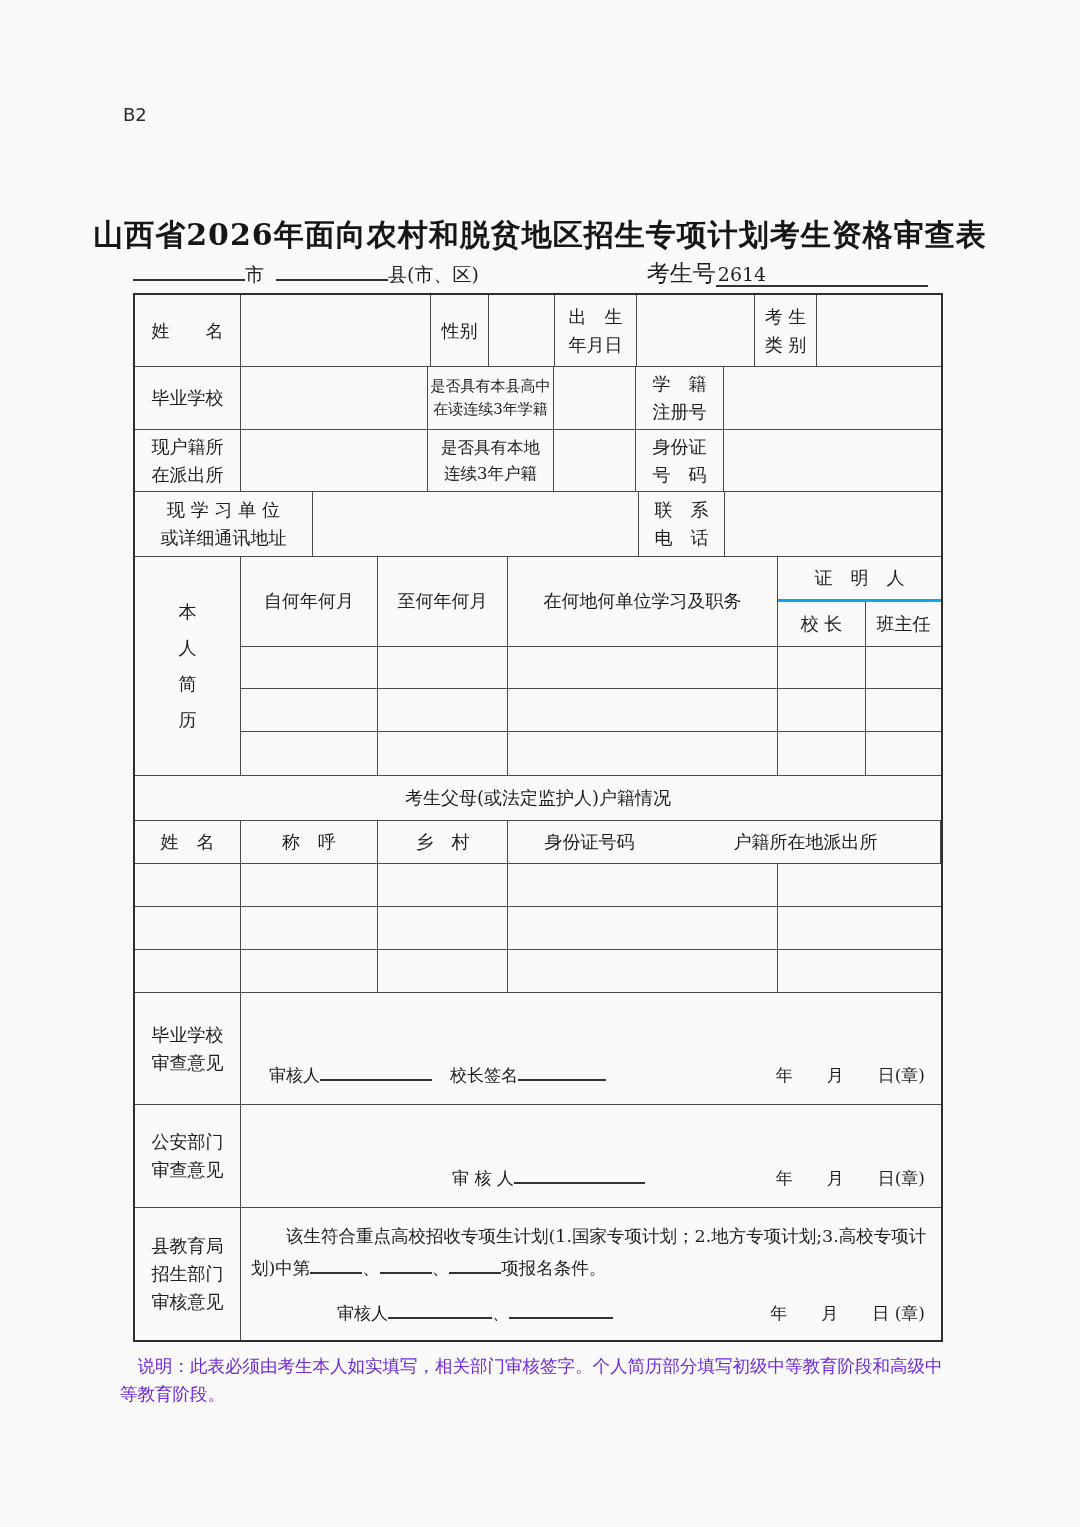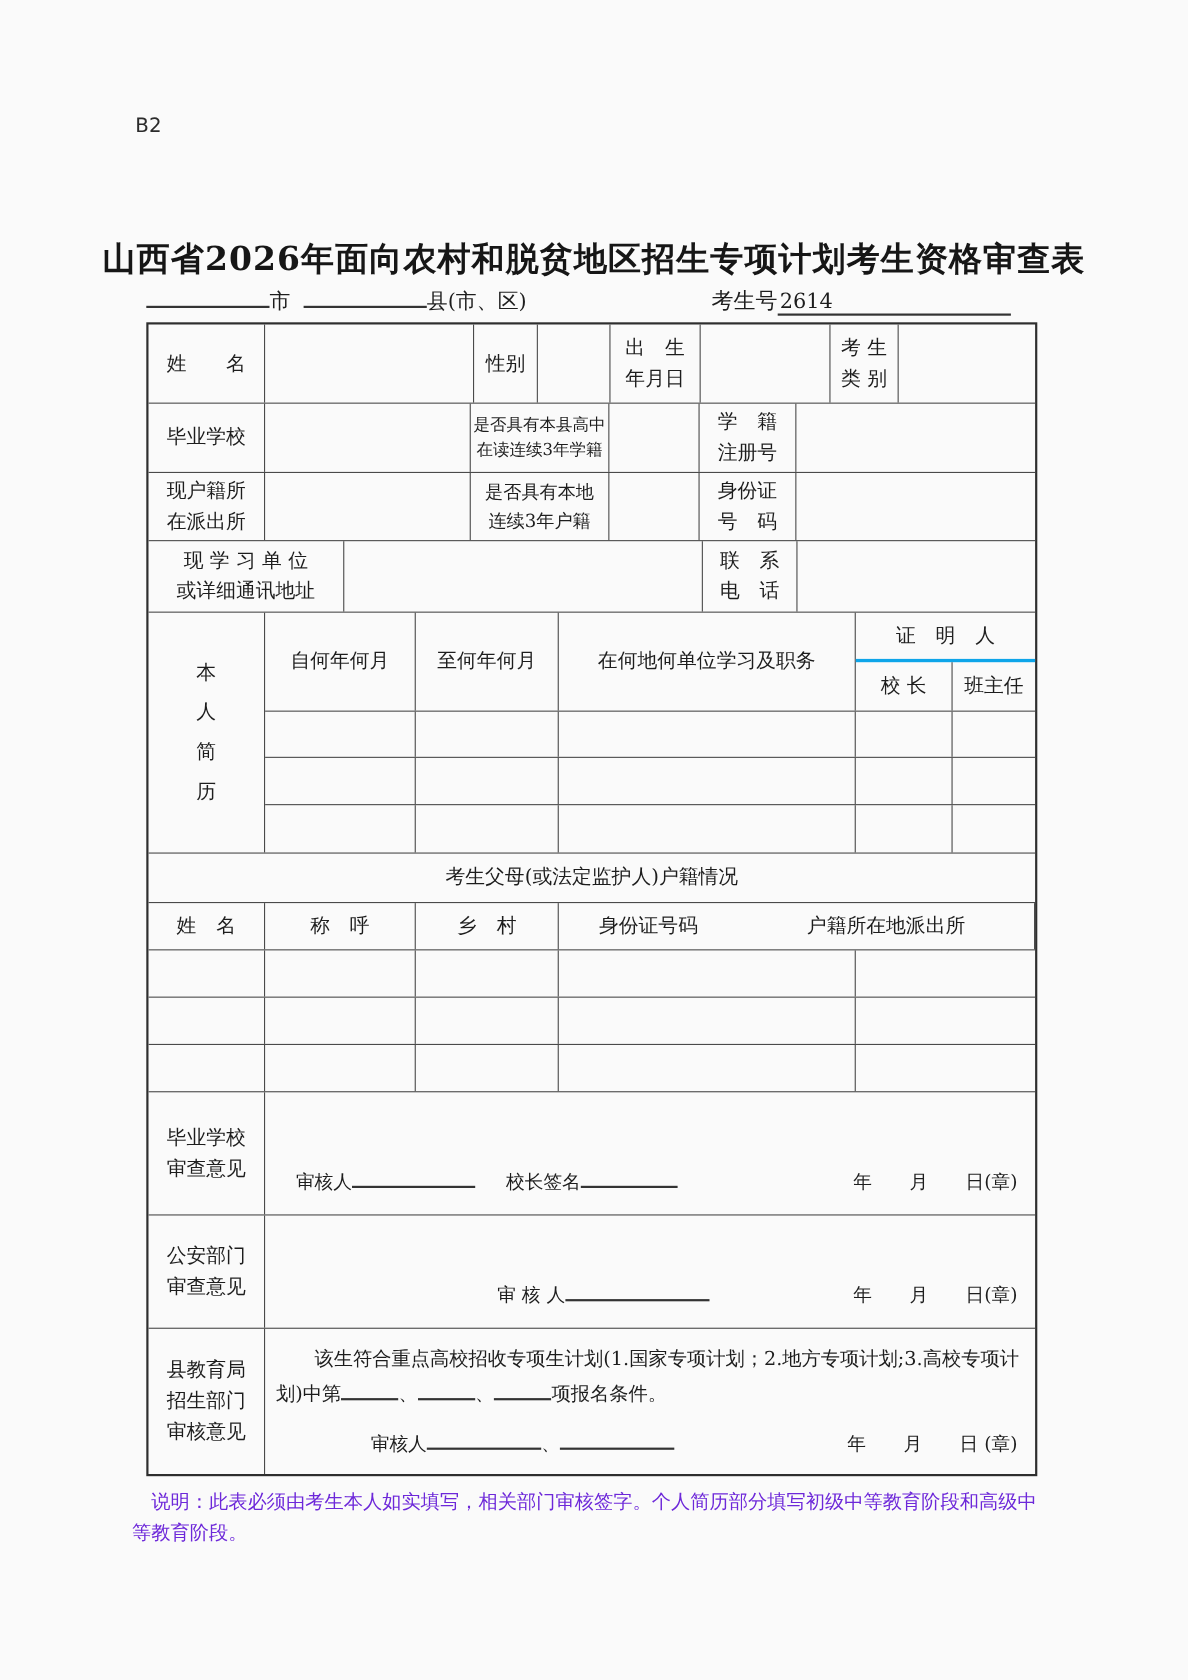--- a/index.html
+++ b/index.html
@@ -19,21 +19,21 @@
   .title{
     position:absolute;top:215px;left:0;width:1080px;
     text-align:center;font-size:30px;font-weight:bold;
     letter-spacing:1px;color:#161616;
   }
   .subheader{
     position:absolute;top:258px;left:133px;width:810px;
     font-size:19px;display:flex;align-items:baseline;color:#1d1d1d;
   }
   .ul{display:inline-block;border-bottom:2px solid #333;height:22px;vertical-align:baseline;box-sizing:border-box;}
-  .subheader .examno{font-size:20px;letter-spacing:0;}
+  .subheader .examno{font-size:23px;letter-spacing:0;}
   .subheader .exval{border-bottom:2px solid #333;width:212px;display:inline-block;height:24px;font-size:19px;padding-left:2px;box-sizing:border-box;}
 
   .form{
     position:absolute;top:293px;left:133px;width:806px;
     border:2px solid #2e2e2e;background:transparent;
     font-size:18px;
   }
   .row{display:flex;border-bottom:1px solid #4a4a4a;box-sizing:border-box;}
   .row.nob{border-bottom:none;}
   .cell{
@@ -210,21 +210,21 @@
       <div class="cell last"></div>
     </div>
 
     <div class="row" style="height:112px">
       <div class="cell" style="width:106px">毕业学校
 审查意见</div>
       <div class="cell last content">
         <div class="sign" style="left:28px">
           <span>审核人</span>
           <span class="sul" style="width:112px"></span>
-          <span style="margin-left:28px">校长签名</span>
+          <span style="margin-left:18px">校长签名</span>
           <span class="sul" style="width:88px"></span>
           <span class="spacer"></span>
           <span>年　　月　　日(章)</span>
         </div>
       </div>
     </div>
 
     <div class="row" style="height:103px">
       <div class="cell" style="width:106px">公安部门
 审查意见</div>

